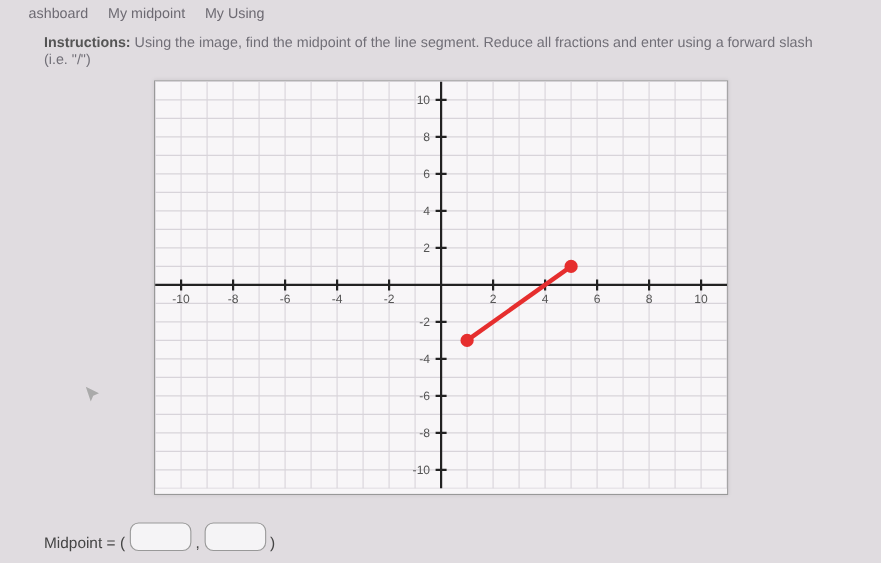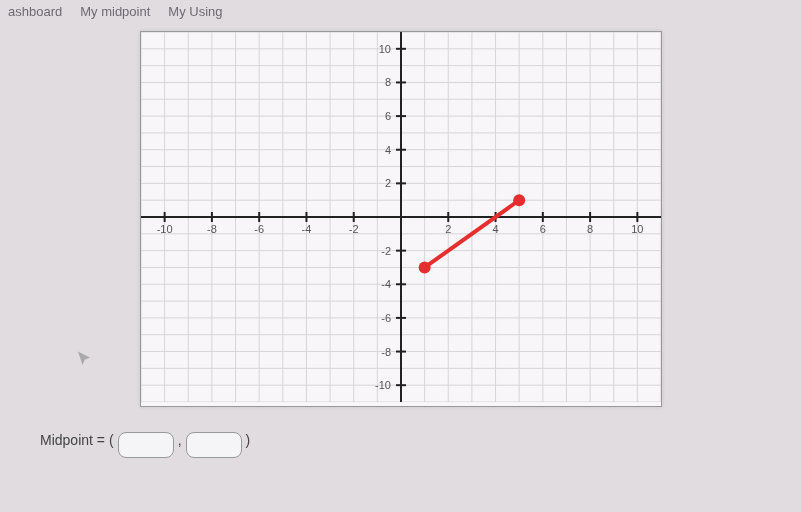--- a/index.html
+++ b/index.html
@@ -8,21 +8,21 @@
     font-family: Arial, sans-serif;
     background: #e0dce0;
     color: #444;
     width: 801px;
     height: 512px;
     overflow: hidden;
   }
   .topnav {
     display: flex;
     gap: 18px;
-    padding: 4px 8px;
+    padding: 4px 26px;
     font-size: 13px;
     color: #6d6a72;
     font-weight: 500;
   }
   .topnav span { cursor: pointer; }
   .content {
     padding: 8px 40px 10px 40px;
   }
   .instructions {
     font-size: 13px;
@@ -43,21 +43,21 @@
     position: absolute;
     left: 75px;
     top: 350px;
     font-size: 16px;
     color: #888;
   }
   .answer {
     margin-top: 25px;
     font-size: 14px;
     display: flex;
-    align-items: flex-start;
+    align-items: flex-end;
     gap: 4px;
   }
   .answer input {
     width: 50px;
     height: 22px;
     border: 1px solid #999;
     border-radius: 8px;
     background: #f5f4f6;
     text-align: center;
     font-size: 13px;
@@ -66,20 +66,23 @@
 </head>
 <body>
 
 <div class="topnav">
   <span>ashboard</span>
   <span>My midpoint</span>
   <span>My Using</span>
 </div>
 
 <div class="content">
+  <div class="instructions">
+    <b>Instructions:</b><span> Using the image, find the midpoint of the line segment. Reduce all fractions and enter using a forward slash (i.e. "/")</span>
+  </div>
 
   <div class="graph-wrap">
     <div class="graph-box">
       <svg id="graph-svg" width="520" height="370">
           <line x1="0" y1="0" x2="0" y2="370" stroke="#d8d4da" stroke-width="1"></line>
           <line x1="23.636363636363637" y1="0" x2="23.636363636363637" y2="370" stroke="#d8d4da" stroke-width="1"></line>
           <line x1="47.27272727272727" y1="0" x2="47.27272727272727" y2="370" stroke="#d8d4da" stroke-width="1"></line>
           <line x1="70.9090909090909" y1="0" x2="70.9090909090909" y2="370" stroke="#d8d4da" stroke-width="1"></line>
           <line x1="94.54545454545455" y1="0" x2="94.54545454545455" y2="370" stroke="#d8d4da" stroke-width="1"></line>
           <line x1="118.18181818181817" y1="0" x2="118.18181818181817" y2="370" stroke="#d8d4da" stroke-width="1"></line>

